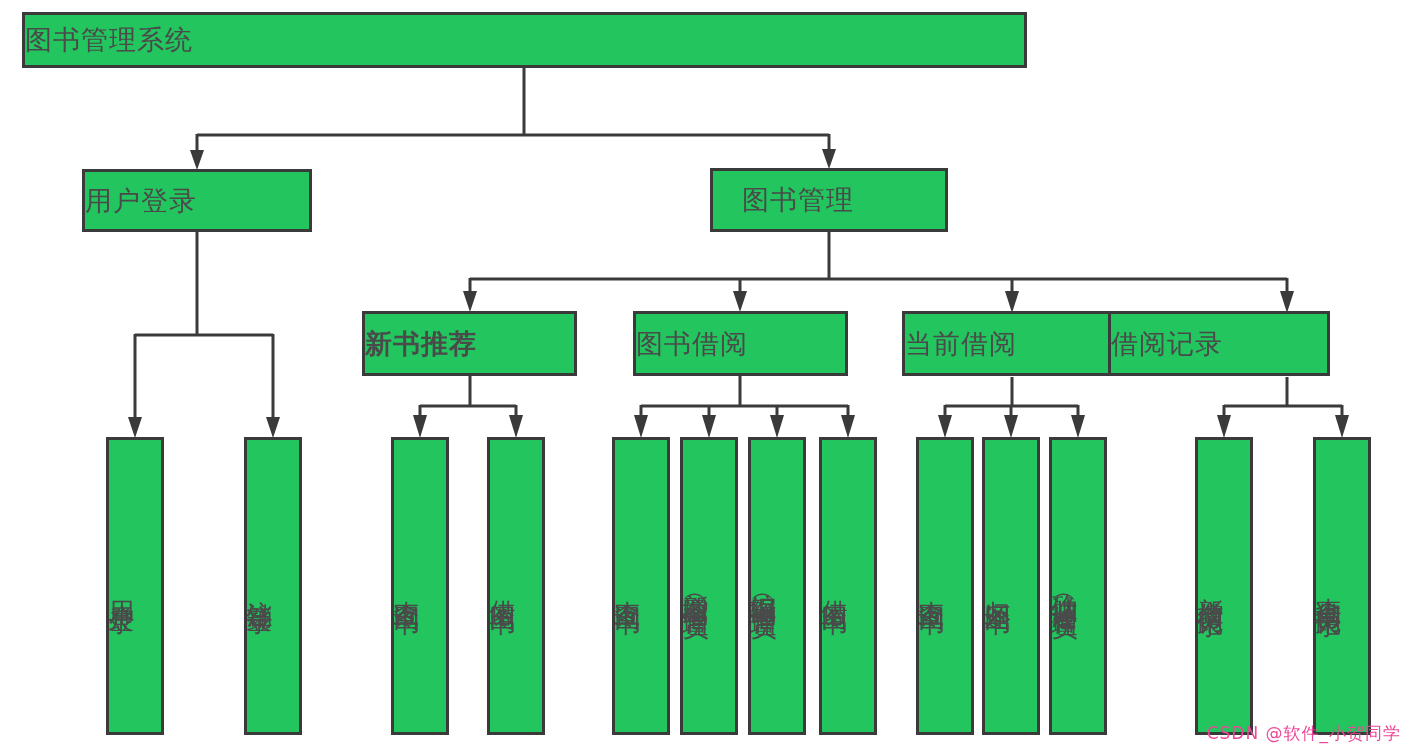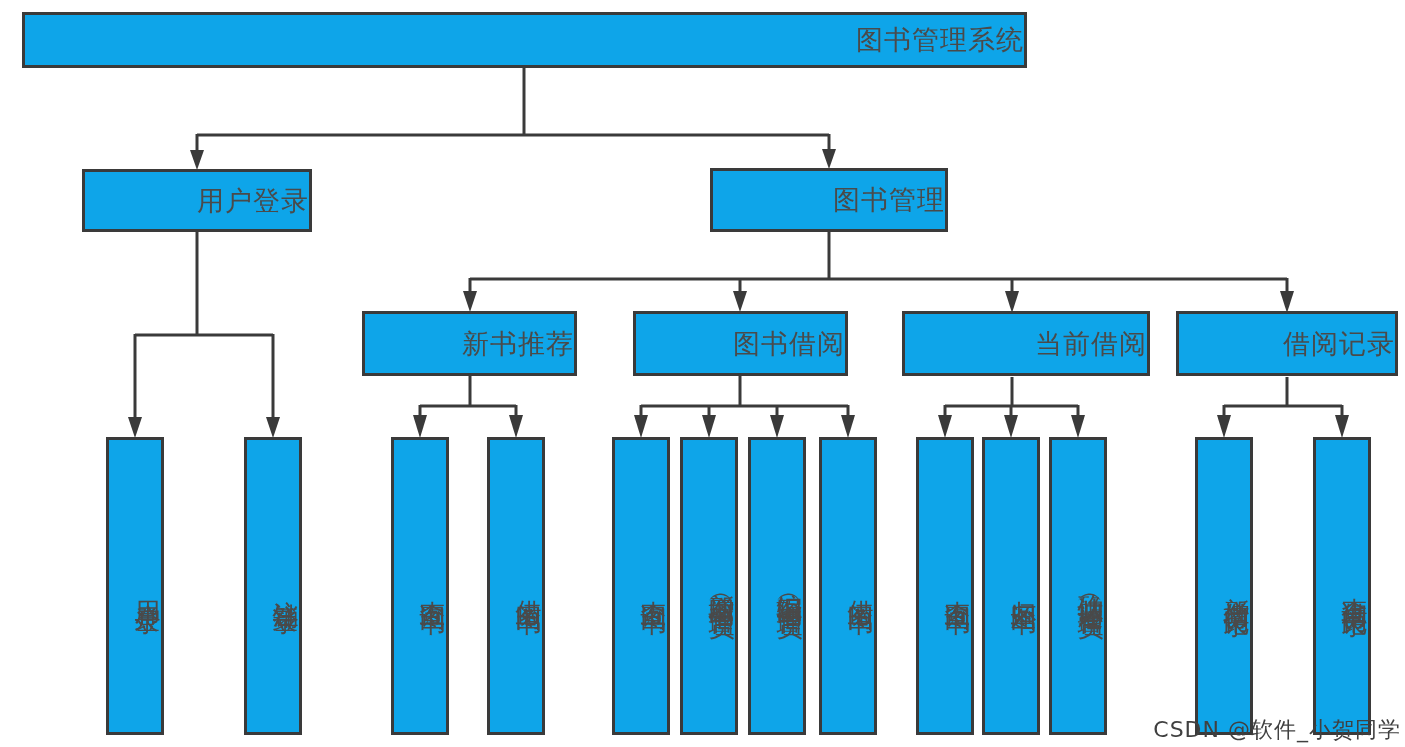--- a/index.html
+++ b/index.html
@@ -19,69 +19,69 @@
     position: absolute;
     left: 0;
     top: 0;
     width: 1405px;
     height: 747px;
   }
   .node {
     position: absolute;
     box-sizing: border-box;
     border: 3px solid #3a3a3a;
-    background: #0ea5e9;
+    background: #22c55e;
     color: #4a4a4a;
     display: flex;
     align-items: center;
-    justify-content: flex-end;
+    justify-content: flex-start;
     text-align: center;
   }
   .h-label {
     font-size: 27px;
     letter-spacing: 1px;
     white-space: nowrap;
   }
   .v-label {
     writing-mode: vertical-rl;
     text-orientation: mixed;
     font-size: 26px;
     letter-spacing: 3px;
     line-height: 1;
     white-space: nowrap;
   }
   .root-box   { left: 22px;   top: 12px;  width: 1005px; height: 56px; }
   .l2-a       { left: 82px;   top: 169px; width: 230px;  height: 63px; }
-  .l2-b       { left: 710px;  top: 168px; width: 238px;  height: 64px; }
+  .l2-b       { left: 710px;  top: 168px; width: 238px;  height: 64px; padding-left: 29px; }
   .l3         { top: 311px; height: 65px; }
-  .l3-a       { left: 362px;  width: 215px; }
+  .l3-a       { left: 362px;  width: 215px; font-weight: bold; }
   .l3-b       { left: 633px;  width: 215px; font-family: Liberation Serif, serif; }
   .l3-c       { left: 902px;  width: 248px; }
-  .l3-d       { left: 1176px; width: 222px; padding-left: 22px; }
+  .l3-d       { left: 1108px; width: 222px; }
   .leaf       { top: 437px; width: 58px; height: 298px; }
   .leaf-0  { left: 106px; }
   .leaf-1  { left: 244px; }
   .leaf-2  { left: 391px; }
   .leaf-3  { left: 487px; }
   .leaf-4  { left: 612px; }
   .leaf-5  { left: 680px; }
   .leaf-6  { left: 748px; }
   .leaf-7  { left: 819px; }
   .leaf-8  { left: 916px; }
   .leaf-9  { left: 982px; }
   .leaf-10 { left: 1049px; }
   .leaf-11 { left: 1195px; }
   .leaf-12 { left: 1313px; }
   .watermark {
     position: absolute;
     right: 4px;
     bottom: 2px;
-    font-size: 22px;
+    font-size: 17px;
     letter-spacing: 1px;
-    color: #404040;
+    color: #ec4899;
     white-space: nowrap;
   }
   line, polyline { stroke: #3a3a3a; stroke-width: 3; fill: none; }
   polygon { fill: #3a3a3a; stroke: none; }
 </style>
 </head>
 <body>
 
 <div class="stage">
 

